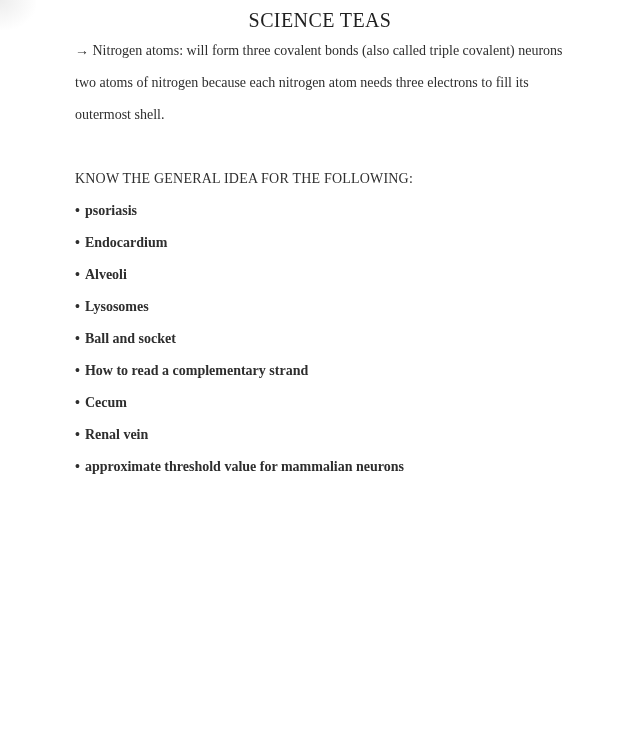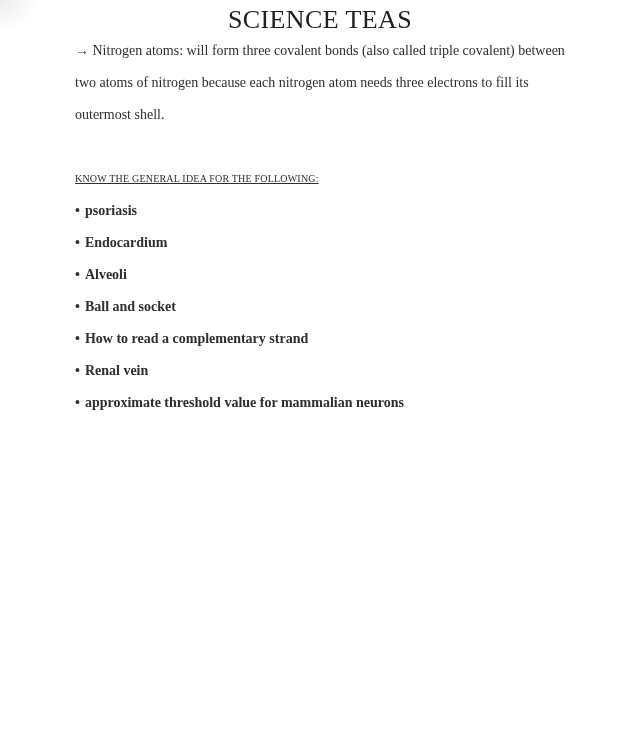--- a/index.html
+++ b/index.html
@@ -25,47 +25,46 @@
     top: 0;
     left: 0;
     width: 36px;
     height: 30px;
     background: radial-gradient(ellipse at top left, #ededed 0%, rgba(255,255,255,0) 75%);
     pointer-events: none;
   }
   .title {
     margin: 0;
     padding-top: 7px;
-    font-size: 26px;
+    font-size: 20px;
     font-weight: normal;
     line-height: 26px;
     text-align: center;
     letter-spacing: 0.4px;
     color: #212121;
   }
   .body-text {
     margin: 2px 55px 0 75px;
     font-size: 14px;
   }
   .para {
     margin: 0;
   }
   .line {
     display: block;
     line-height: 32px;
     white-space: nowrap;
   }
   .section-heading {
     margin: 32px 0 0 0;
-    font-size: 10px;
+    font-size: 14px;
     font-weight: normal;
     line-height: 32px;
     white-space: nowrap;
     letter-spacing: 0.2px;
-    text-decoration: underline;
   }
   .study-list {
     list-style: none;
     margin: 0;
     padding: 0;
     font-weight: bold;
   }
   .study-list li {
     line-height: 32px;
     white-space: nowrap;
@@ -78,30 +77,32 @@
 </head>
 <body>
 
 <div class="page">
   <div class="corner-shade"></div>
 
   <h1 class="title">SCIENCE TEAS</h1>
 
   <div class="body-text">
     <p class="para">
-      <span class="line">→ Nitrogen atoms: will form three covalent bonds (also called triple covalent) between</span>
+      <span class="line">→ Nitrogen atoms: will form three covalent bonds (also called triple covalent) neurons</span>
       <span class="line">two atoms of nitrogen because each nitrogen atom needs three electrons to fill its</span>
       <span class="line">outermost shell.</span>
     </p>
 
     <p class="section-heading">KNOW THE GENERAL IDEA FOR THE FOLLOWING:</p>
 
     <ul class="study-list">
       <li><span class="bullet">•</span><span>psoriasis</span></li>
       <li><span class="bullet">•</span><span>Endocardium</span></li>
       <li><span class="bullet">•</span><span>Alveoli</span></li>
+      <li><span class="bullet">•</span><span>Lysosomes</span></li>
       <li><span class="bullet">•</span><span>Ball and socket</span></li>
       <li><span class="bullet">•</span><span>How to read a complementary strand</span></li>
+      <li><span class="bullet">•</span><span>Cecum</span></li>
       <li><span class="bullet">•</span><span>Renal vein</span></li>
       <li><span class="bullet">•</span><span>approximate threshold value for mammalian neurons</span></li>
     </ul>
   </div>
 </div>
 
 </body></html>

